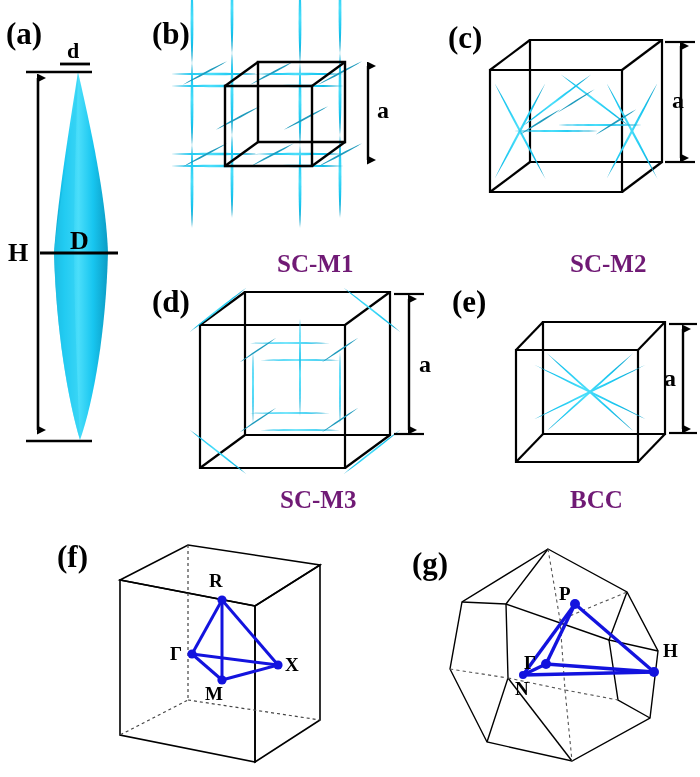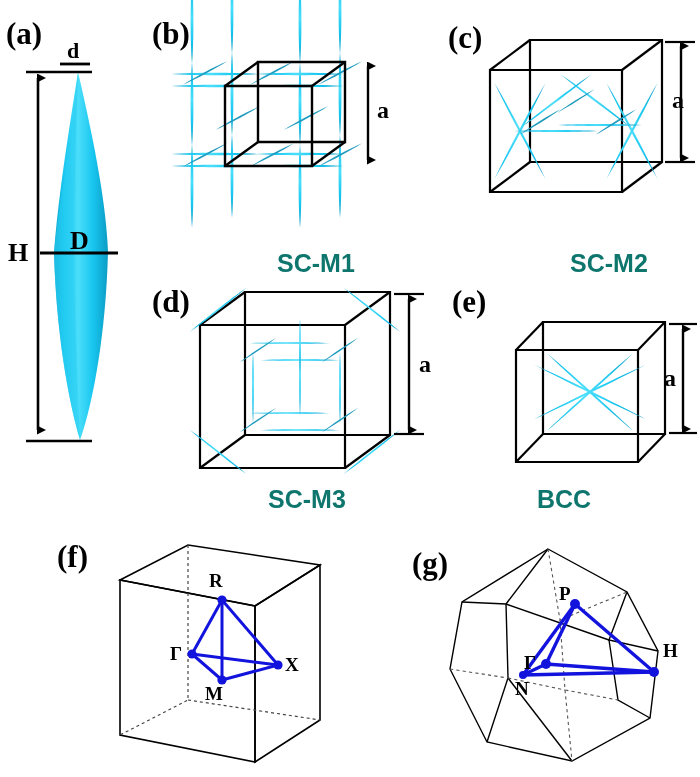--- a/index.html
+++ b/index.html
@@ -1,22 +1,22 @@
 <!DOCTYPE html>
 <html><head>
 <meta charset="utf-8">
 <style>
   html,body{margin:0;padding:0;background:#fff;}
   body{width:700px;height:777px;position:relative;overflow:hidden;
        font-family:"Liberation Serif",serif;color:#000;}
   .fig{position:absolute;left:0;top:0;width:700px;height:777px;}
   .panel-letter{position:absolute;font-family:"Liberation Serif",serif;
        font-weight:bold;font-size:31px;line-height:1;color:#000;}
-  .caption{position:absolute;font-family:Liberation Sans, sans-serif;
-       font-weight:bold;font-size:25px;line-height:1;color:#0f766e;
+  .caption{position:absolute;font-family:Liberation Serif, serif;
+       font-weight:bold;font-size:25px;line-height:1;color:#701a75;
        white-space:nowrap;}
   .dimlabel{position:absolute;font-family:"Liberation Serif",serif;
        font-weight:bold;font-size:24px;line-height:1;color:#000;}
   .bzlabel{position:absolute;font-family:"Liberation Serif",serif;
        font-weight:bold;font-size:19px;line-height:1;color:#000;
        white-space:nowrap;}
   svg{position:absolute;left:0;top:0;overflow:visible;}
 </style>
 </head>
 <body>
@@ -436,22 +436,22 @@
   <div class="dimlabel" style="left:70px;top:228px;font-size:26px;">D</div>
   <div class="dimlabel" style="left:8px;top:240px;font-size:26px;">H</div>
 
   <div class="dimlabel" style="left:377px;top:98px;">a</div>
   <div class="dimlabel" style="left:672px;top:88px;">a</div>
   <div class="dimlabel" style="left:419px;top:352px;">a</div>
   <div class="dimlabel" style="left:664px;top:366px;">a</div>
 
   <div class="caption" style="left:277px;top:251px;">SC-M1</div>
   <div class="caption" style="left:570px;top:251px;">SC-M2</div>
-  <div class="caption" style="left:268px;top:487px;">SC-M3</div>
-  <div class="caption" style="left:537px;top:487px;">BCC</div>
+  <div class="caption" style="left:280px;top:487px;">SC-M3</div>
+  <div class="caption" style="left:570px;top:487px;">BCC</div>
 
   <div class="bzlabel" style="left:209px;top:571px;">R</div>
   <div class="bzlabel" style="left:170px;top:644px;">Γ</div>
   <div class="bzlabel" style="left:285px;top:655px;">X</div>
   <div class="bzlabel" style="left:205px;top:684px;">M</div>
 
   <div class="bzlabel" style="left:559px;top:584px;">P</div>
   <div class="bzlabel" style="left:524px;top:653px;">Γ</div>
   <div class="bzlabel" style="left:515px;top:679px;">N</div>
   <div class="bzlabel" style="left:663px;top:641px;">H</div>

